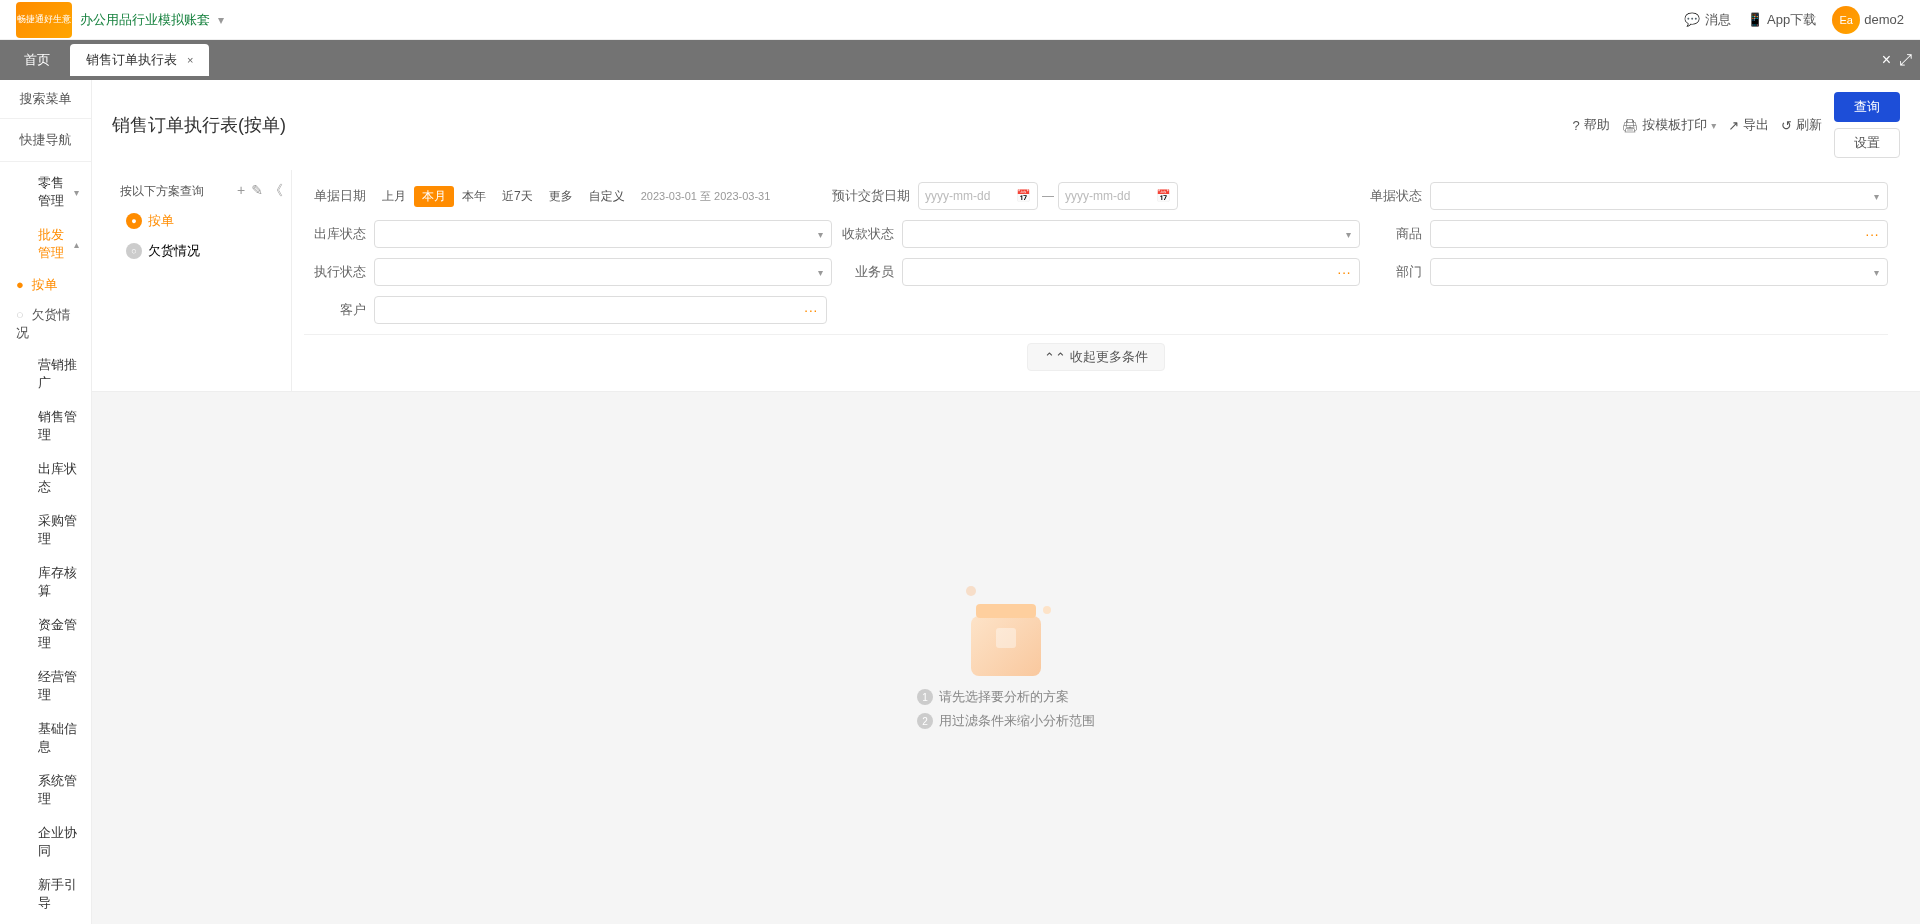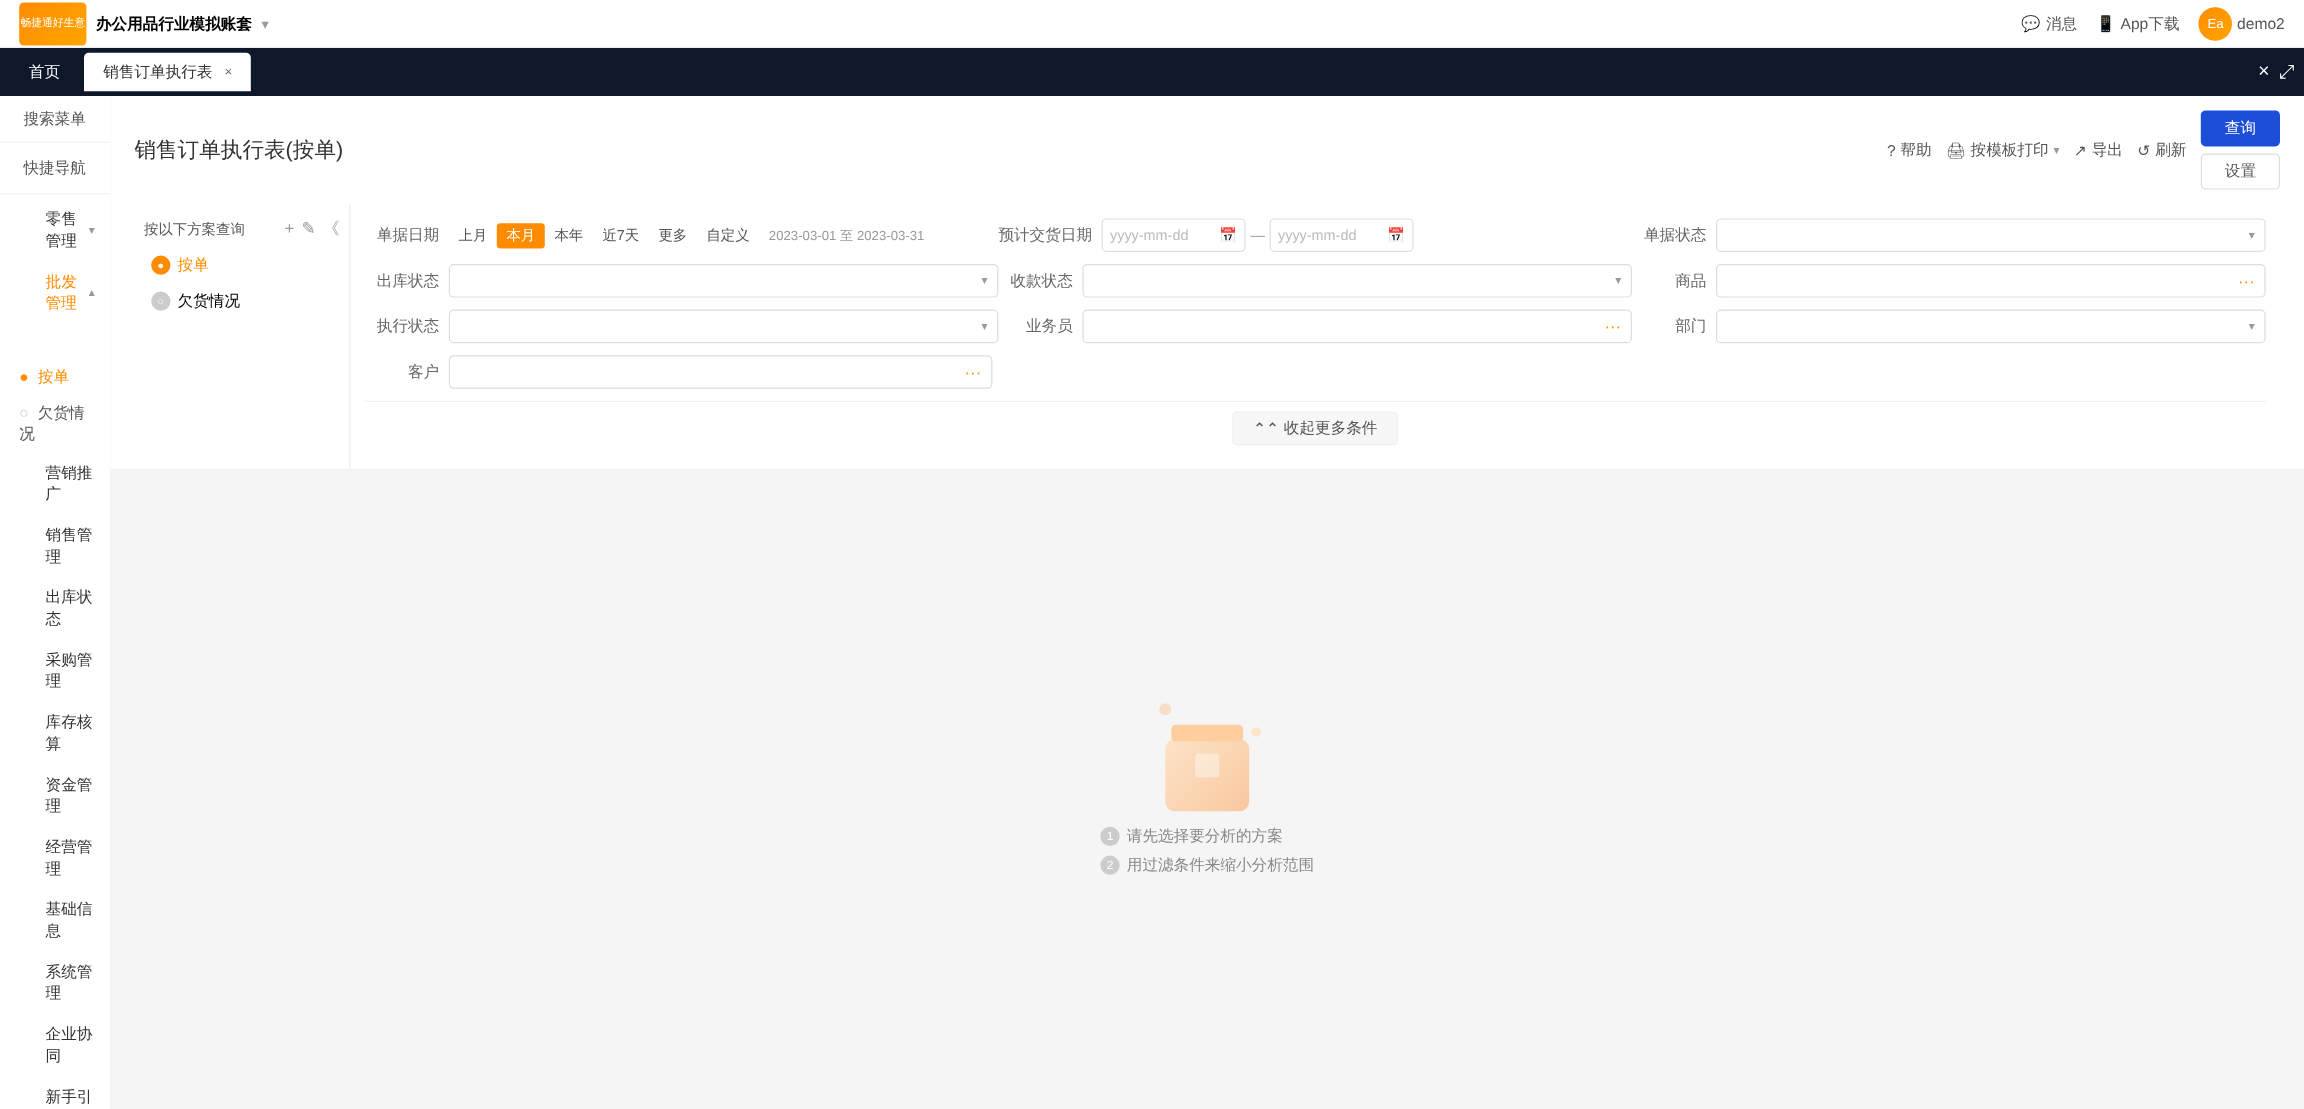--- a/index.html
+++ b/index.html
@@ -17,34 +17,34 @@
       flex-shrink: 0;
     }
     .top-bar-left { display: flex; align-items: center; gap: 8px; }
     .logo-box {
       width: 56px; height: 36px;
       background: linear-gradient(135deg, #ff8c00, #ffa500);
       border-radius: 4px;
       display: flex; align-items: center; justify-content: center;
       color: white; font-size: 9px; text-align: center; line-height: 1.2;
     }
-    .breadcrumb-text { font-size: 13px; color: #000000; font-weight: bold; }
+    .breadcrumb-text { font-size: 13px; color: #15803d; }
     .top-bar-right { display: flex; align-items: center; gap: 16px; }
     .top-right-item { display: flex; align-items: center; gap: 4px; font-size: 13px; color: #555; cursor: pointer; }
     .avatar-circle {
       width: 28px; height: 28px; border-radius: 50%;
       background: linear-gradient(135deg, #ff8c00, #ffa500);
       display: flex; align-items: center; justify-content: center;
       color: white; font-size: 11px;
     }
 
     
     .tab-bar {
       height: 40px;
-      background: #0f172a;
+      background: #737373;
       display: flex;
       align-items: center;
       padding: 0 8px;
       gap: 4px;
       flex-shrink: 0;
     }
     .tab-item {
       height: 32px;
       padding: 0 16px;
       border-radius: 4px 4px 0 0;
@@ -97,21 +97,21 @@
       cursor: pointer;
       margin-left: 26px;
     }
     .sidebar-item.active { color: #ff8c00; }
     .sidebar-item .arrow { font-size: 10px; color: #999; }
     .sidebar-sub-item {
       padding: 6px 16px;
       font-size: 13px; color: #555;
       cursor: pointer;
     }
-    .sidebar-sub-item.active { color: #ff8c00; margin-top: 29px; }
+    .sidebar-sub-item.active { color: #ff8c00; }
 
     
     .content-area {
       flex: 1;
       display: flex;
       flex-direction: column;
       overflow: hidden;
       background: #f5f5f5;
     }
 

